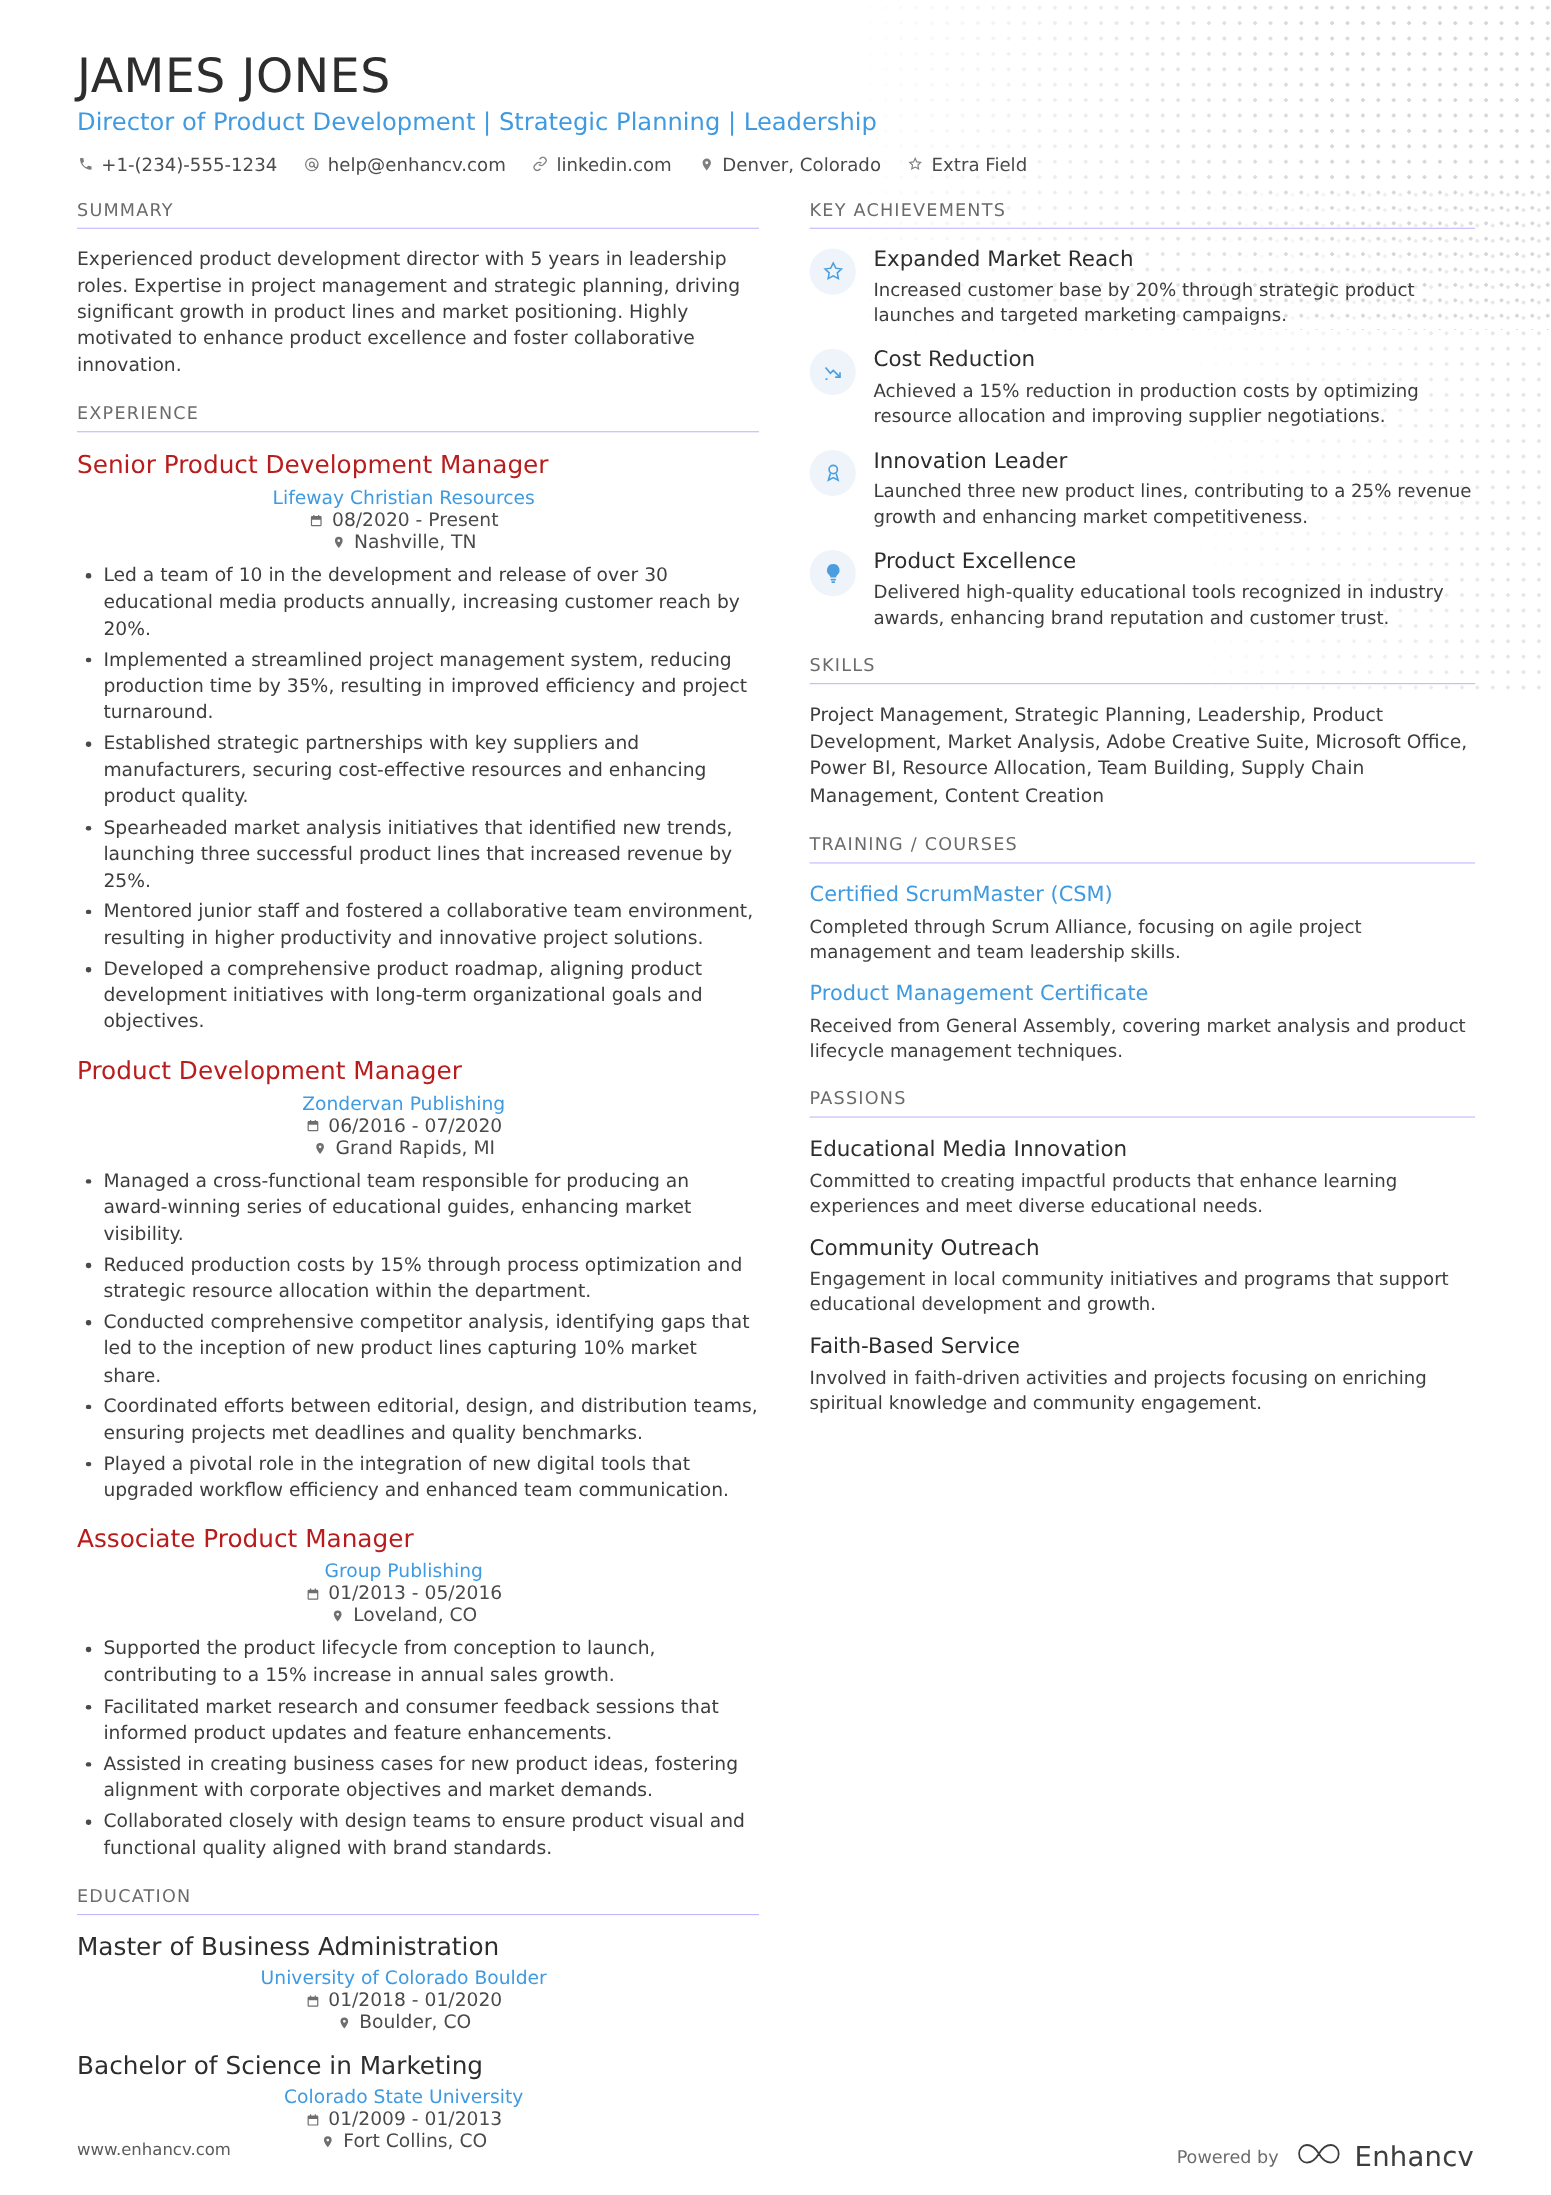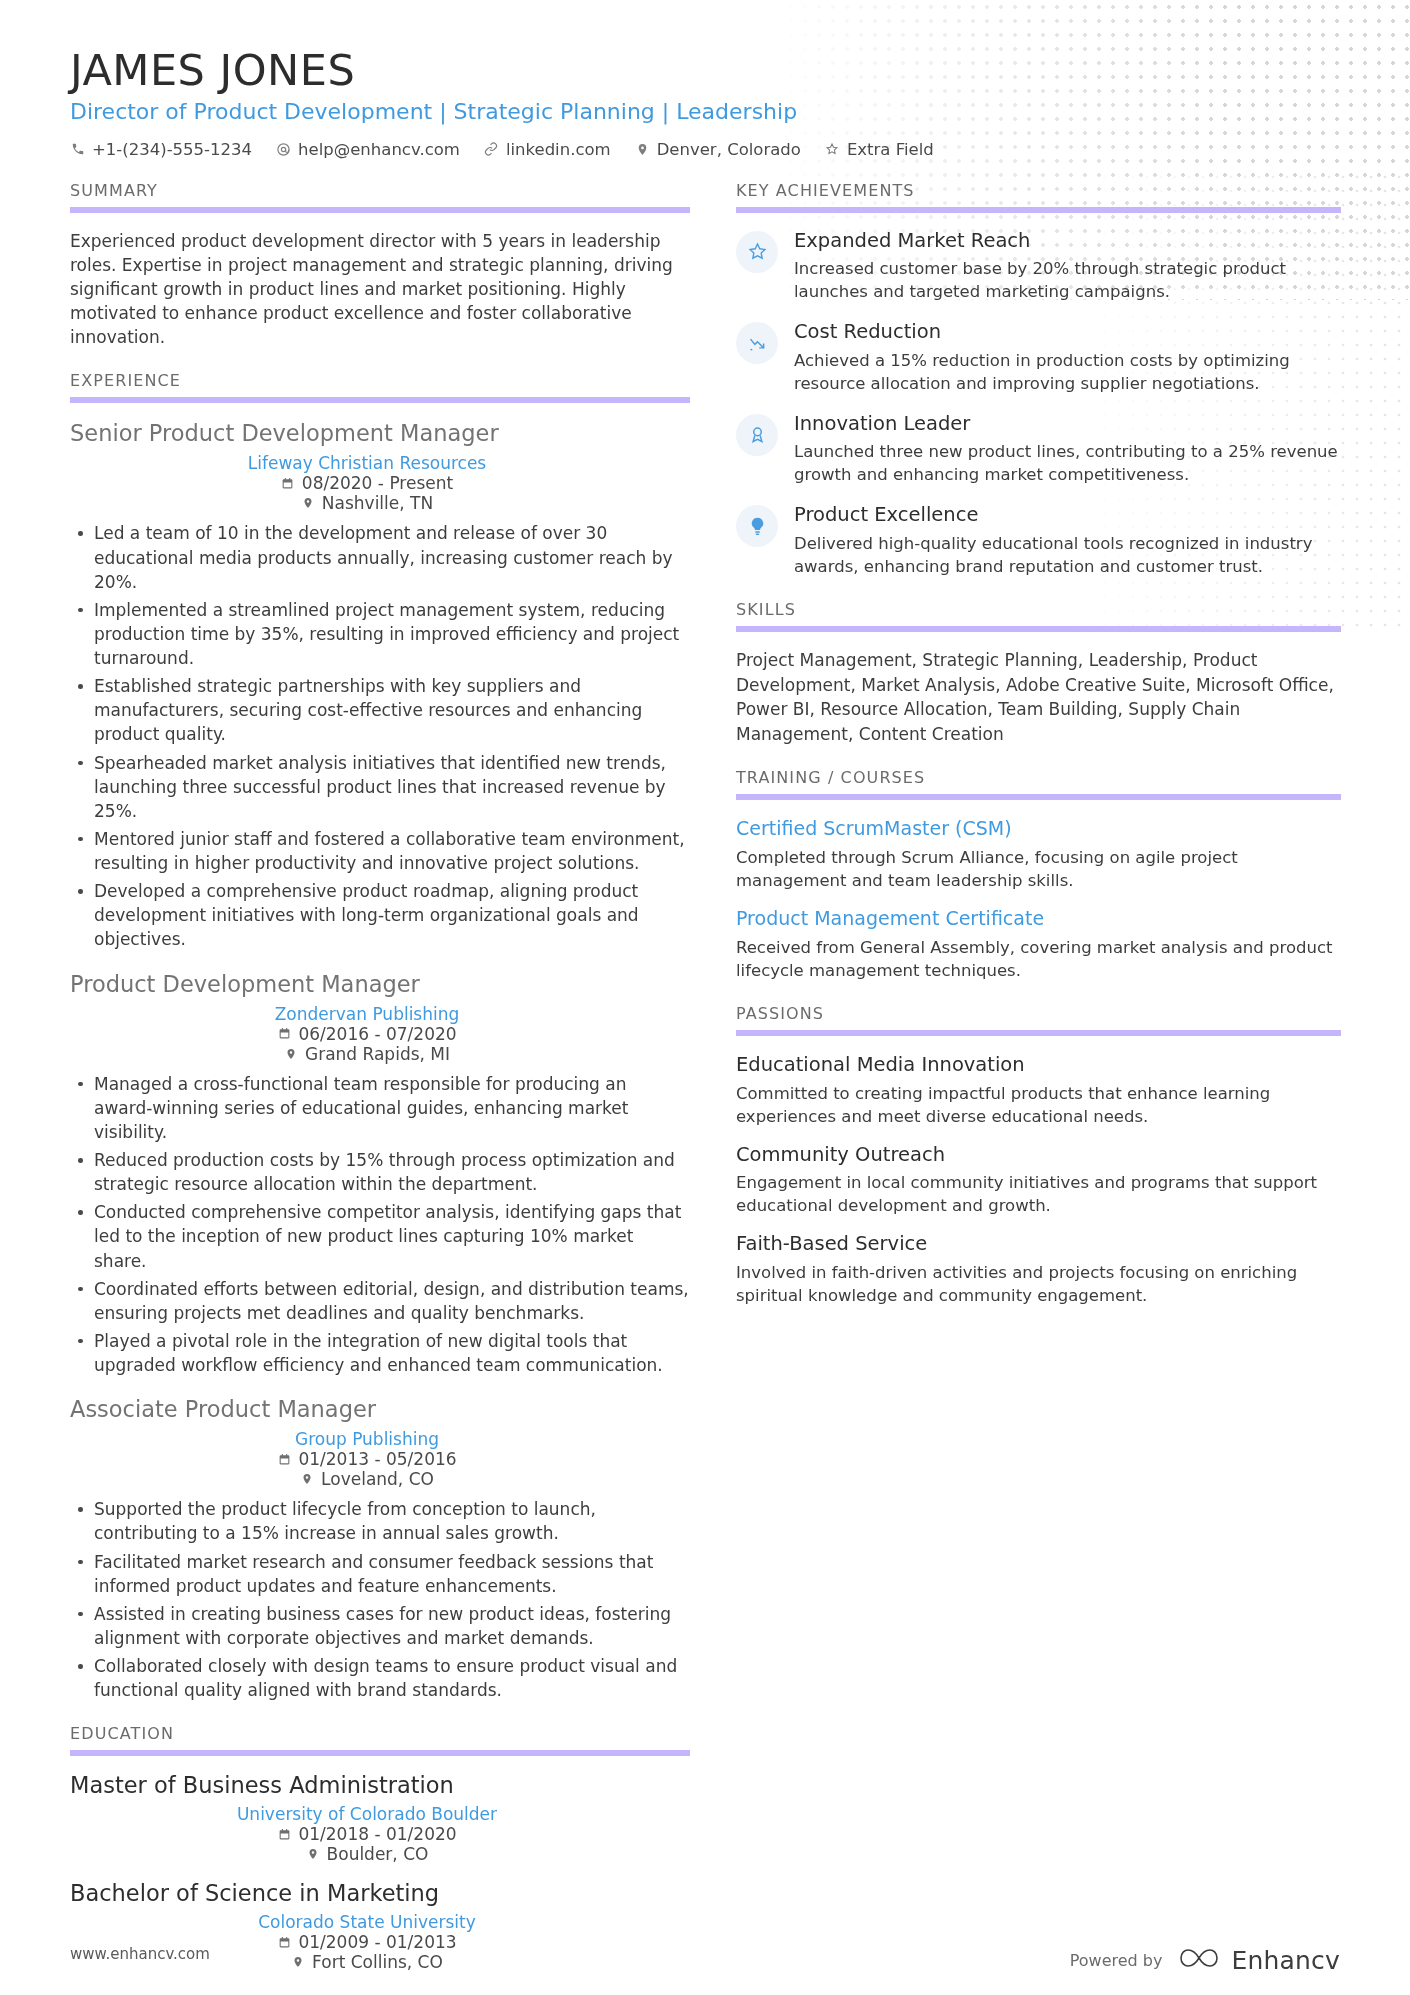--- a/index.html
+++ b/index.html
@@ -106,35 +106,35 @@
   }
   .col-left { width: 620px; flex: 0 0 620px; }
   .col-right { width: 605px; flex: 0 0 605px; }
 
   .section-head {
     font-size: 16px;
     letter-spacing: 1.1px;
     color: #6b6b6b;
     text-transform: uppercase;
     padding-bottom: 7px;
-    border-bottom: 6px solid #c4b5fd;
+    border-bottom: 1px solid #c4b5fd;
     margin: 22px 0 16px 0;
     font-weight: 400;
   }
   .section-head.first { margin-top: 8px; }
 
   .para {
     font-size: 17px;
     line-height: 1.42;
     color: #3d3d3d;
   }
 
   .job-title {
     font-size: 22.5px;
-    color: #737373;
+    color: #b91c1c;
     font-weight: 400;
     margin: 18px 0 6px 0;
     line-height: 1.25;
   }
   .job-title.first { margin-top: 2px; }
   .job-meta {
     display: flex;
     align-items: center;
     font-size: 17px;
     color: #4a4a4a;

